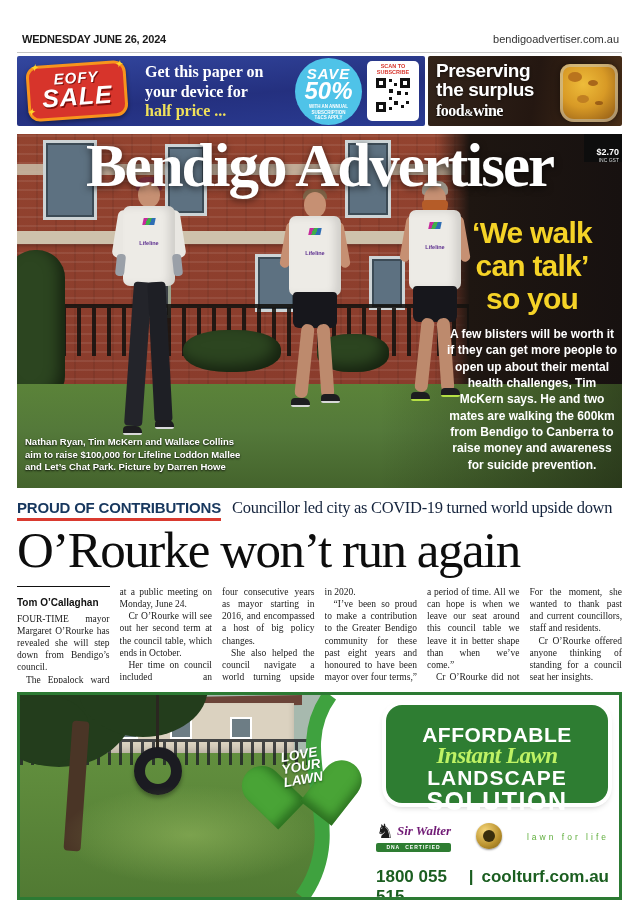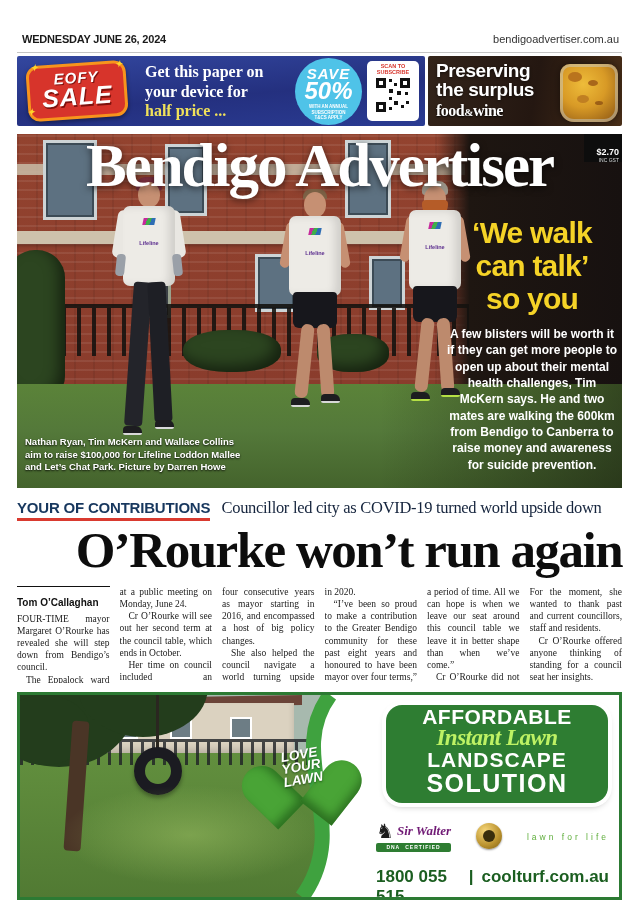--- a/index.html
+++ b/index.html
@@ -104,21 +104,21 @@
   .legR { left:36px; top:134px; transform:rotate(-4deg); }
   .shoe { position:absolute; width:19px; height:9px; border-radius:4px 6px 2px 2px; background:#1d1d20; border-bottom:2px solid #d8d8d8; }
   .shL { left:8px; top:208px; } .shR { left:38px; top:204px; }
   .fig1 .shL { top:246px; left:6px; } .fig1 .shR { top:240px; left:38px; }
   .shoe.lime { border-bottom-color:#b5e045; }
 
   
   .kicker { margin:10px 17px 0; font-size:15px; }
   .kicker-label { display:inline-block; color:#17375e; font-weight:bold; letter-spacing:-.2px; border-bottom:3px solid #d93a2f; padding-bottom:2px; margin-right:7px; }
   .kicker-sub { font-family:"Liberation Serif", serif; color:#15243d; font-size:16.5px; letter-spacing:-.3px; }
-  .headline { margin:3px 17px 0; font-family:"Liberation Serif", serif; font-weight:bold; font-size:51px; letter-spacing:-1.5px; color:#0d0d0d; line-height:1.02;text-align:right; }
+  .headline { margin:3px 17px 0; font-family:"Liberation Serif", serif; font-weight:normal; font-size:51px; letter-spacing:-1.5px; color:#0d0d0d; line-height:1.02; }
 
   
   .article { display:flex; gap:10px; margin:10px 17px 0; height:97px; overflow:hidden; }
   .col { flex:1; font-family:"Liberation Serif", serif; font-size:9.5px; line-height:1.28; color:#1a1a1a; text-align:justify; overflow:hidden; }
   .byline-block { border-top:1.5px solid #111; padding-top:10px; margin-bottom:3px; }
   .byline { font-family:"Liberation Sans", sans-serif; font-weight:bold; font-size:10px; color:#111; }
   .col p { margin:0; }
   .col p + p { text-indent:9px; }
 
   
@@ -141,21 +141,21 @@
 
   .swoosh { position:absolute; left:236px; top:0; height:100%; z-index:3; }
   .ad-white { position:absolute; left:352px; right:0; top:0; bottom:0; background:#fff; z-index:2; }
 
   .lawn-heart { position:absolute; left:244px; top:44px; width:74px; height:66px; z-index:6; transform:rotate(-4deg); }
   .lawn-heart::before, .lawn-heart::after { content:""; position:absolute; top:0; width:40px; height:62px; border-radius:20px 20px 0 0; background:#49a436; box-shadow:inset -4px -6px 10px rgba(20,70,15,.55); }
   .lawn-heart::before { left:0; transform:rotate(-42deg); transform-origin:100% 100%; }
   .lawn-heart::after { left:34px; transform:rotate(42deg); transform-origin:0 100%; }
   .heart-text { position:relative; z-index:2; padding-top:10px; text-align:center; color:#fff; font-weight:bold; font-style:italic; font-size:13.5px; line-height:.92; transform:rotate(-6deg); text-shadow:0 1px 2px rgba(10,50,10,.6); }
 
-  .logo-block { position:absolute; left:366px; top:10px; width:222px; height:98px; background:#2e7d32; border-radius:16px; box-shadow:0 0 0 4px #fff, 0 3px 7px rgba(0,0,0,.3); text-align:center; color:#fff; z-index:4; padding-top:1px; }
+  .logo-block { position:absolute; left:366px; top:10px; width:222px; height:98px; background:#2e7d32; border-radius:16px; box-shadow:0 0 0 4px #fff, 0 3px 7px rgba(0,0,0,.3); text-align:center; color:#fff; z-index:4; padding-top:19px; }
   .lb-1 { font-weight:bold; font-size:21px; letter-spacing:.5px; line-height:1; }
   .lb-2 { font-family:"Liberation Serif", serif; font-style:italic; font-weight:bold; font-size:23px; color:#bef264; line-height:1; margin-top:-1px; letter-spacing:-.5px; }
   .lb-3 { font-weight:bold; font-size:21px; letter-spacing:1px; line-height:1.05; }
   .lb-4 { font-weight:bold; font-size:25px; letter-spacing:1.5px; line-height:1.02; }
 
   .logos-row { position:absolute; left:356px; right:10px; top:116px; height:50px; display:flex; align-items:center; justify-content:space-between; z-index:4; }
   .sirwalter { text-align:center; }
   .sw-top { display:flex; align-items:center; gap:3px; justify-content:center; }
   .knight { font-size:20px; color:#1b1b1b; line-height:1; }
   .sw-name { font-family:"Liberation Serif", serif; font-style:italic; font-weight:bold; font-size:13px; color:#701a75; }
@@ -315,21 +315,21 @@
         <div>so you</div>
       </div>
       <p class="standfirst">A few blisters will be worth it if they can get more people to open up about their mental health challenges, Tim McKern says. He and two mates are walking the 600km from Bendigo to Canberra to raise money and awareness for suicide prevention.</p>
       <div class="storyref">Story, Page 4</div>
     </div>
 
     <p class="caption">Nathan Ryan, Tim McKern and Wallace Collins aim to raise $100,000 for Lifeline Loddon Mallee and Let’s Chat Park. Picture by Darren Howe</p>
   </section>
 
   <div class="kicker">
-    <span class="kicker-label">YOUR OF CONTRIBUTIONS</span>
+    <span class="kicker-label">PROUD OF CONTRIBUTIONS</span>
     <span class="kicker-sub">Councillor led city as COVID-19 turned world upside down</span>
   </div>
   <h2 class="headline">O’Rourke won’t run again</h2>
 
   <section class="article">
     <div class="col">
       <div class="byline-block">
         <div class="byline">Tom O’Callaghan</div>
       </div>
       <div>

